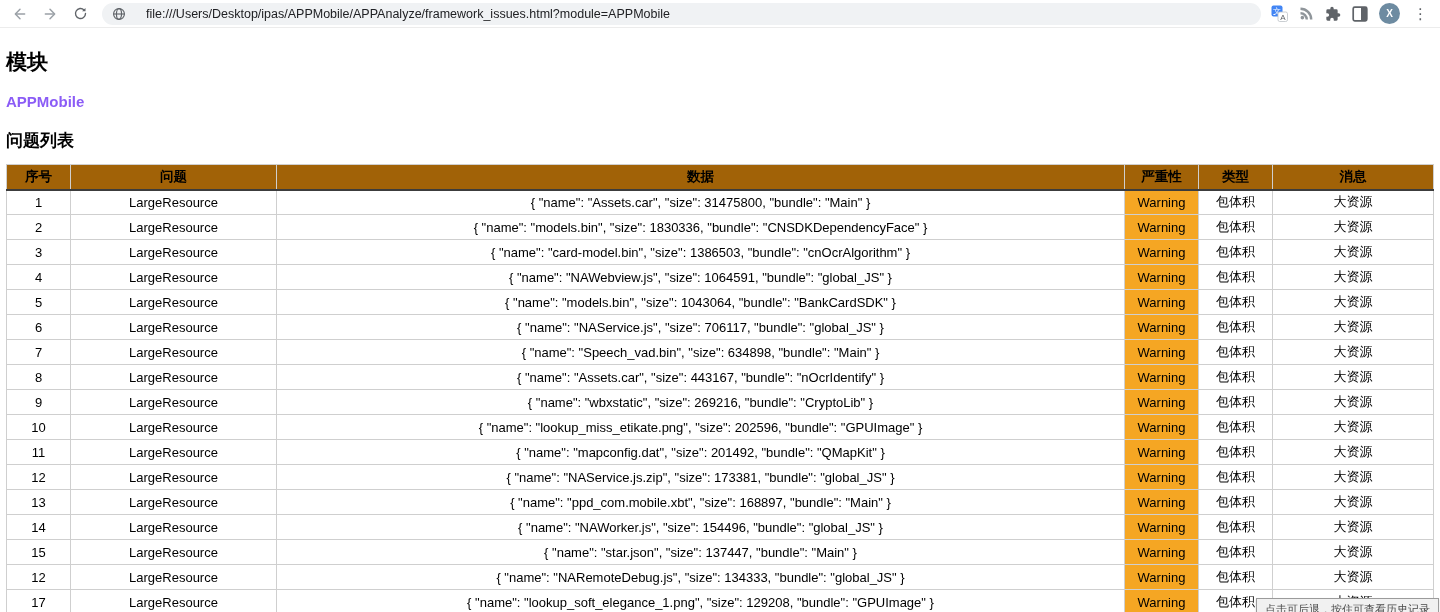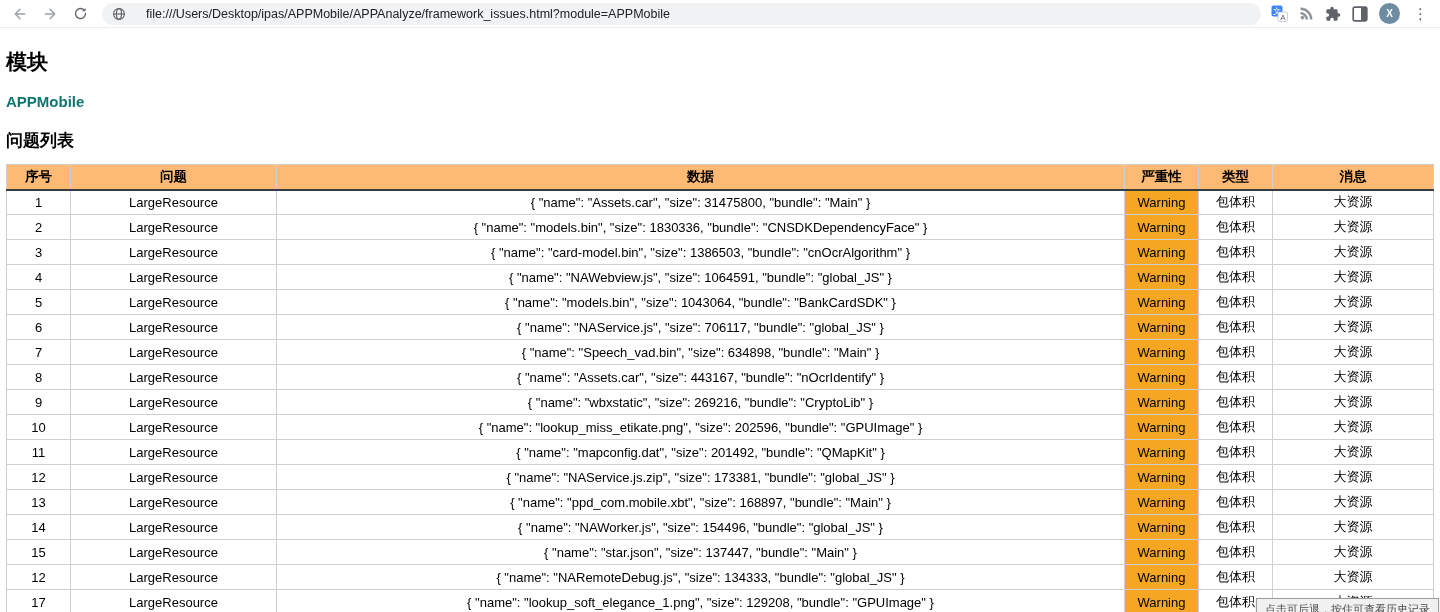--- a/index.html
+++ b/index.html
@@ -15,29 +15,29 @@
     display:flex; align-items:center; padding:0 10px; gap:20px; margin:0 4px; min-width:0; }
   .omnibox .url { font-size:12.5px; color:#202124; white-space:nowrap; overflow:hidden; }
   .chrome-right { display:flex; align-items:center; gap:11px; flex:0 0 auto; padding-right:2px; }
   .avatar { width:21px; height:21px; border-radius:50%; background:#6d8ba1; color:#fff;
     font-size:10px; font-weight:bold; display:flex; align-items:center; justify-content:center; }
   .kebab { color:#5f6368; font-size:15px; letter-spacing:0; line-height:1; padding:0 2px; }
 
   
   .content { padding:12px 6px 0 6px; }
   .h-module { font-size:21px; font-weight:bold; color:#000; margin:8px 0 0 0; }
-  .h-appname { font-size:15px; font-weight:bold; color:#0f766e; margin:17px 0 16px 0; }
+  .h-appname { font-size:15px; font-weight:bold; color:#8b5cf6; margin:17px 0 16px 0; }
   .h-issues { font-size:17px; font-weight:bold; color:#000; margin:19px 0 12px 0; }
 
   table.issues { width:100%; border-collapse:collapse; table-layout:fixed;
     border:1px solid #9b9b9b; }
   table.issues th, table.issues td { border:1px solid #cfcfcf; text-align:center;
     padding:2px 4px; overflow:hidden; white-space:nowrap; text-overflow:ellipsis; }
   table.issues thead th { font-size:13.5px; font-weight:bold; color:#000; height:25px;
-    border-bottom:2px solid #3c3c3c; background:#fdba74; }
+    border-bottom:2px solid #3c3c3c; background:#a16207; }
   table.issues tbody td { font-size:13px; color:#000; height:25px; }
   td.severity { background:var(--warning-bg,#f5a623); color:var(--warning-text,#fff); }
 
   
   .back-tooltip { position:fixed; right:1px; bottom:-9px; background:#f1f1f1;
     border:1px solid #9b9b9b; padding:3px 8px; font-size:11px; color:#4a4a4a;
     white-space:nowrap; box-shadow:0 1px 2px rgba(0,0,0,.15); }
 
   svg { display:block; }
 </style>

